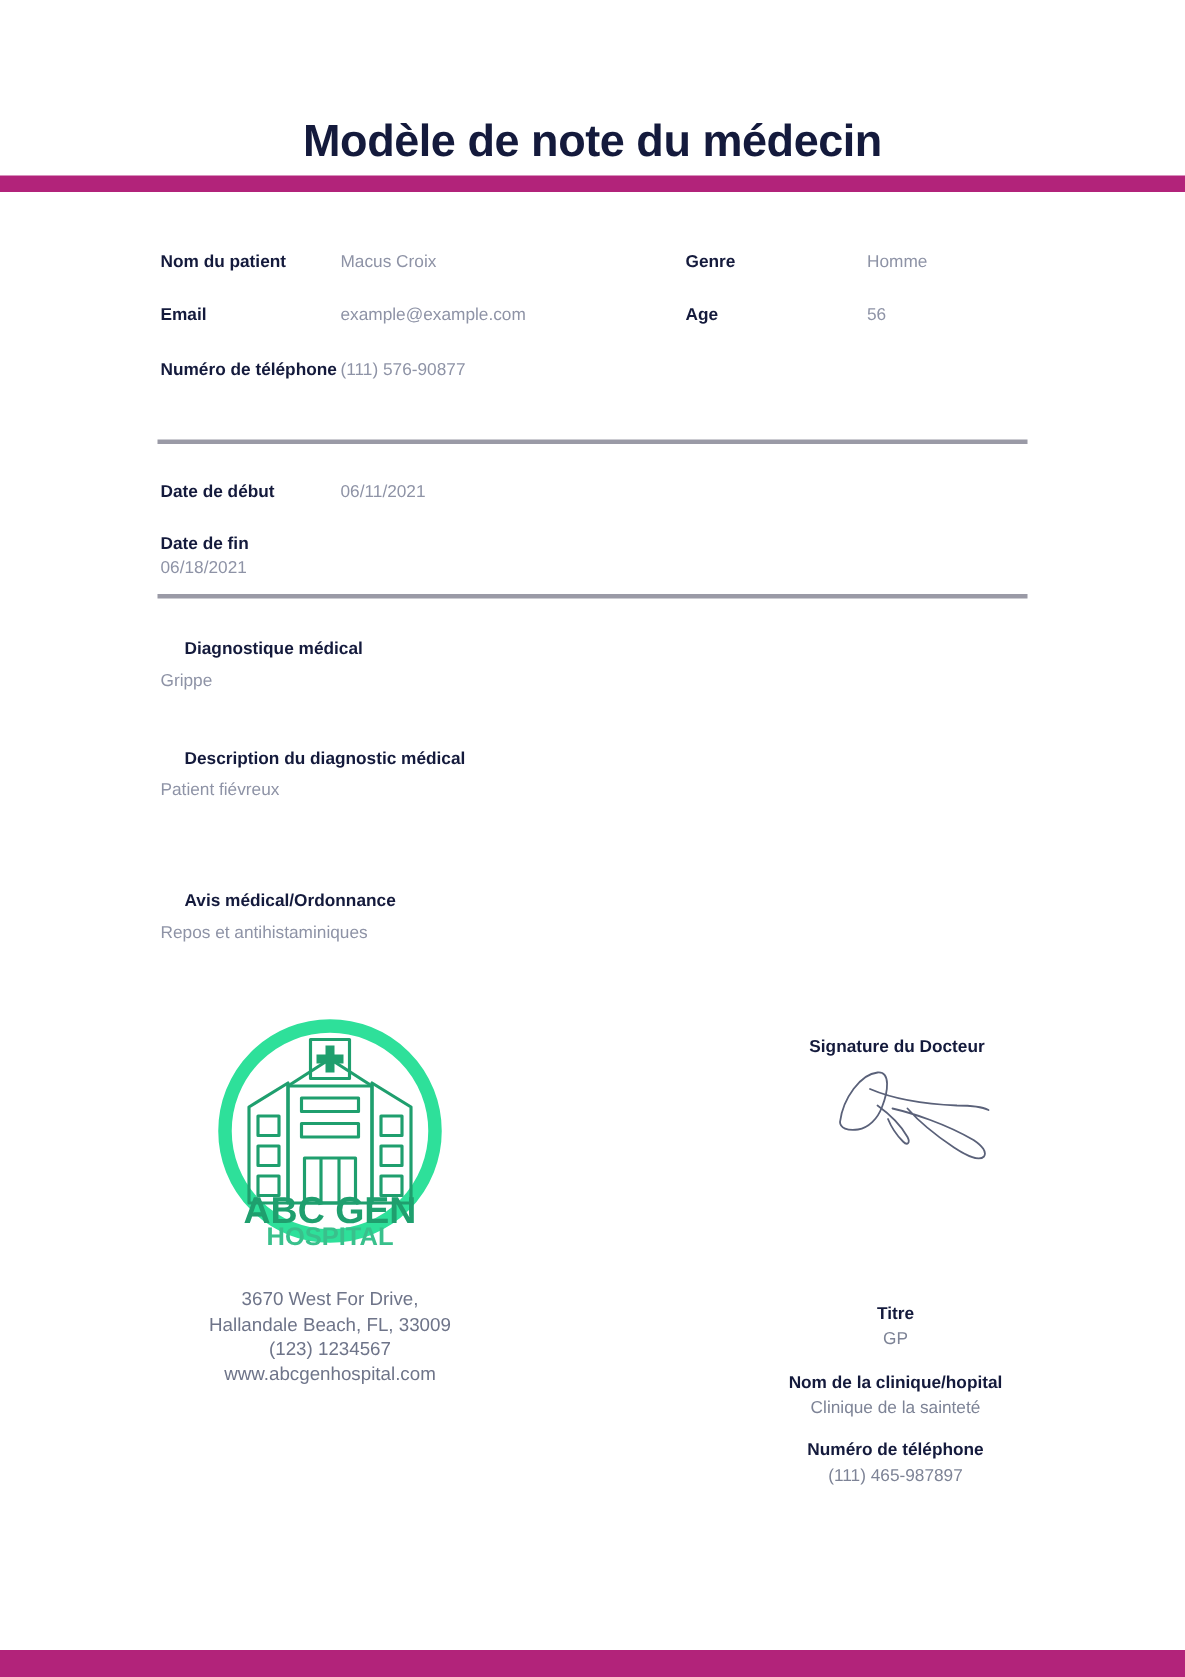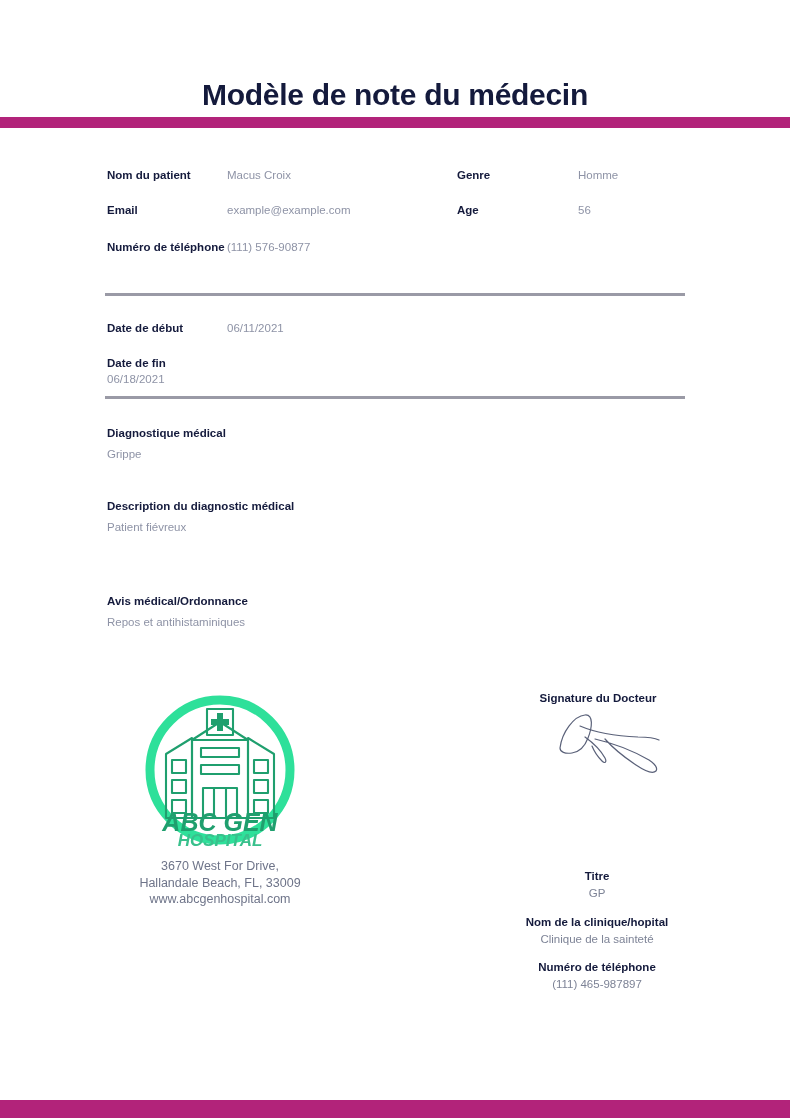--- a/index.html
+++ b/index.html
@@ -92,34 +92,34 @@
   
   .block {
     position: absolute;
     left: 107px;
   }
   .block .btitle {
     font-size: 11.5px;
     font-weight: bold;
     color: #141a3c;
     margin-bottom: 9px;
+    margin-left: 16px;
   }
   .block .bvalue {
     font-size: 11.5px;
     color: #8e93a6;
   }
 
   
   .logo-wrap {
     position: absolute;
     left: 134px;
-    top: 692px;
+    top: 676px;
     width: 172px;
     height: 160px;
-    font-style: italic;
   }
   .logo-wrap svg { display: block; }
 
   .hospital-address {
     position: absolute;
     left: 95px;
     top: 858px;
     width: 250px;
     text-align: center;
     font-size: 12.5px;
@@ -273,20 +273,21 @@
         </g>
 
         <text x="86" y="139" text-anchor="middle" font-family="Liberation Sans, sans-serif" font-size="25" font-weight="bold" fill="#1f9f6e">ABC GEN</text>
         <text x="86" y="154" text-anchor="middle" font-family="Liberation Sans, sans-serif" font-size="17" font-weight="bold" fill="#39c08c">HOSPITAL</text>
       </svg>
     </div>
 
     <div class="hospital-address">
       <div>3670 West For Drive,</div>
       <div>Hallandale Beach, FL, 33009</div>
+      <div>(123) 1234567</div>
       <div>www.abcgenhospital.com</div>
     </div>
 
     <div class="sig-label">Signature du Docteur</div>
     <div class="sig-mark">
       <svg width="115" height="70" viewBox="0 0 115 70" xmlns="http://www.w3.org/2000/svg">
         <g fill="none" stroke="#5a6179" stroke-width="1.2" stroke-linecap="round" stroke-linejoin="round">
           <path d="M8 42 C10 26, 22 10, 33 9 C42 8, 40 22, 36 32 C33 40, 27 46, 20 47 C13 48, 8 46, 8 42 Z"></path>
           <path d="M33 31 C40 36, 48 43, 53 52 C55 56, 53 58, 50 55 C46 51, 42 45, 40 40"></path>
           <path d="M28 20 C42 26, 62 30, 86 31 C96 31, 103 32, 107 34"></path>

